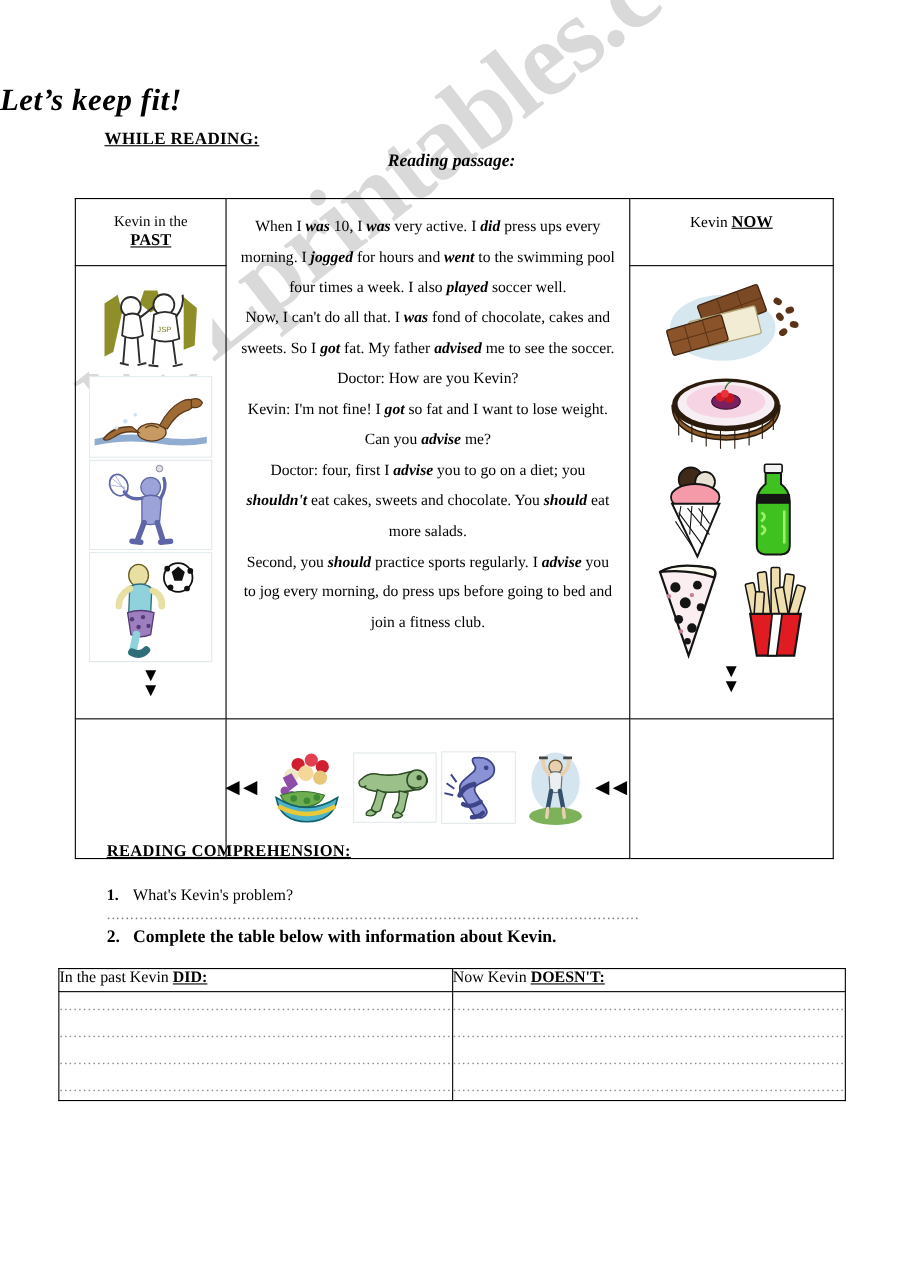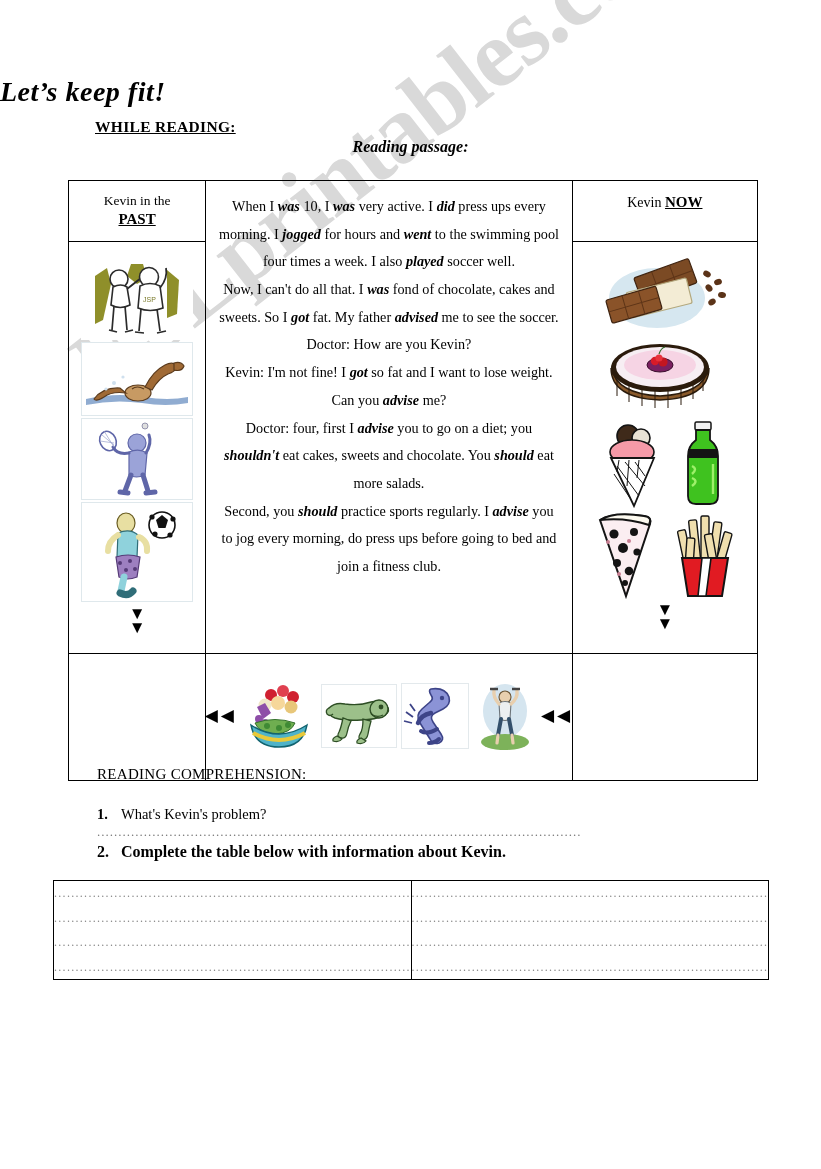--- a/index.html
+++ b/index.html
@@ -151,21 +151,21 @@
     gap: 4px;
   }
   .tri-left { font-size: 17px; letter-spacing: 3px; }
 
   
   .comp-title {
     position: absolute;
     left: 97px;
     top: 766px;
     font-size: 15px;
-    font-weight: normal;
+    font-weight: bold;
     text-decoration: underline;
     letter-spacing: 0.3px;
   }
   .q1 {
     position: absolute;
     left: 97px;
     top: 806px;
     font-size: 14.5px;
     width: 620px;
   }
@@ -550,20 +550,28 @@
     <div class="q2">
       <span class="num">2.</span><span>Complete the table below with information about Kevin.</span>
     </div>
 
     <table class="answer-table">
       <colgroup>
           <col style="width:50%">
           <col style="width:50%">
         </colgroup>
       <tbody>
+          <tr>
+        <td class="ans-head">
+          <span>In the past Kevin </span><span class="u">DID:</span>
+        </td>
+        <td class="ans-head">
+          <span>Now Kevin </span><span class="u">DOESN'T:</span>
+        </td>
+      </tr>
       <tr>
         <td class="ans-body">
           <div class="ans-line">...................................................................................................</div>
           <div class="ans-line">...................................................................................................</div>
           <div class="ans-line">...................................................................................................</div>
           <div class="ans-line">...................................................................................................</div>
         </td>
         <td class="ans-body">
           <div class="ans-line">...................................................................................................</div>
           <div class="ans-line">...................................................................................................</div>

